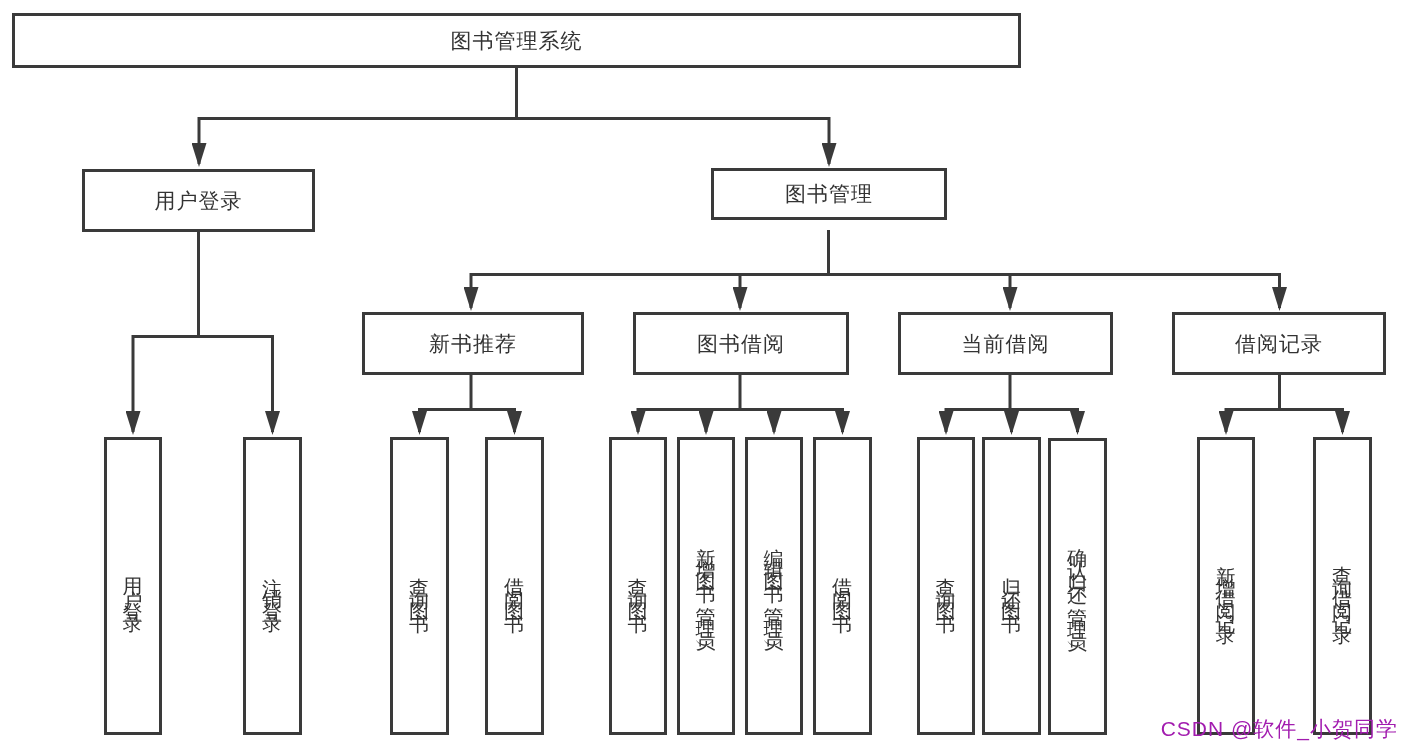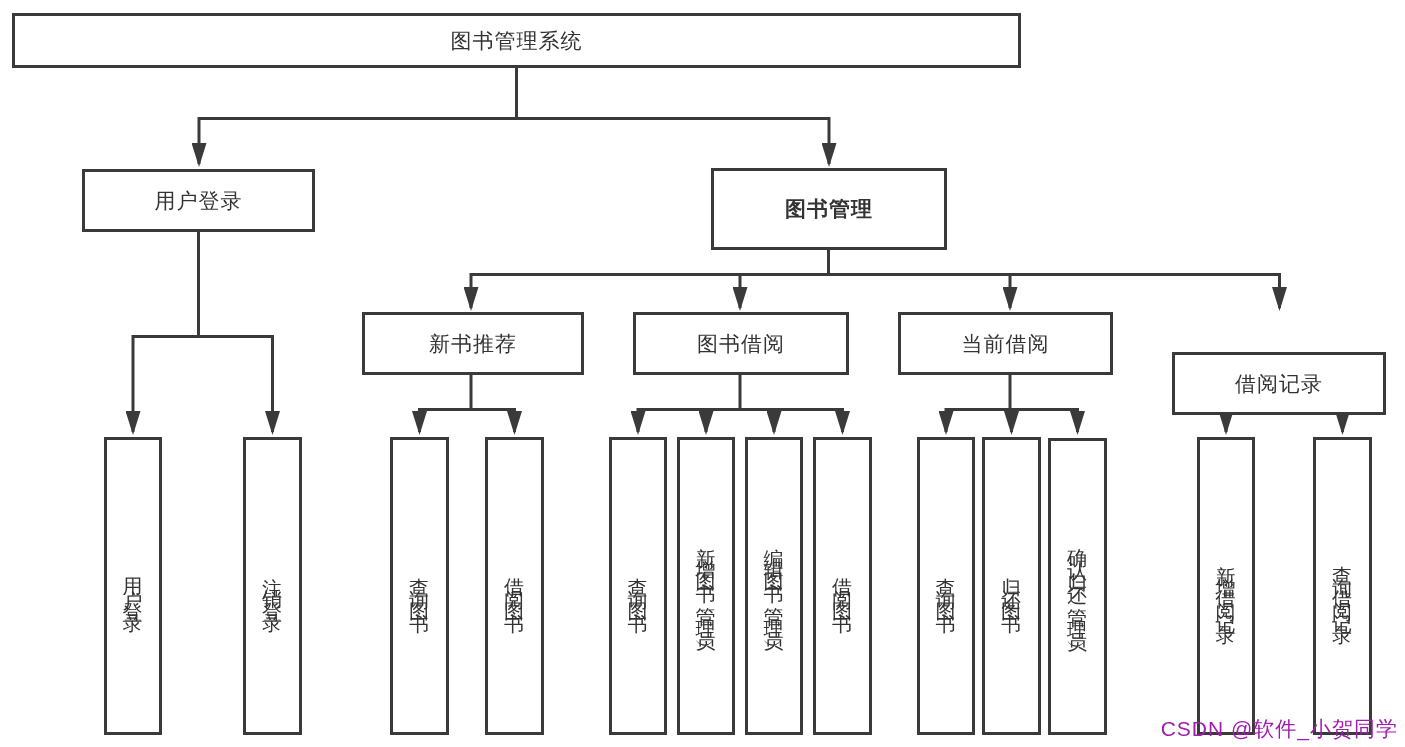--- a/index.html
+++ b/index.html
@@ -96,26 +96,26 @@
 
       <path d="M1279.5 373 V409.5 M1226 409.5 H1342.5"></path>
       <line x1="1226" y1="408" x2="1226" y2="432" marker-end="url(#arr)"></line>
       <line x1="1342.5" y1="408" x2="1342.5" y2="432" marker-end="url(#arr)"></line>
     </g>
   </svg>
 
   <div class="node" style="left:12px; top:13px; width:1009px; height:55px;">图书管理系统</div>
 
   <div class="node" style="left:82px; top:169px; width:233px; height:63px;">用户登录</div>
-  <div class="node" style="left:711px; top:168px; width:236px; height:82px;font-weight:bold;">图书管理</div>
+  <div class="node" style="left:711px; top:168px; width:236px; height:52px;">图书管理</div>
 
   <div class="node" style="left:633px; top:312px; width:216px; height:63px;">图书借阅</div>
   <div class="node" style="left:362px; top:312px; width:222px; height:63px;">新书推荐</div>
   <div class="node" style="left:898px; top:312px; width:215px; height:63px;">当前借阅</div>
-  <div class="node" style="left:1172px; top:312px; width:214px; height:63px;margin-top:40px;">借阅记录</div>
+  <div class="node" style="left:1172px; top:312px; width:214px; height:63px;">借阅记录</div>
 
   <div class="node vert" style="left:104px; top:437px; width:58px; height:298px;">用户登录</div>
   <div class="node vert" style="left:243px; top:437px; width:59px; height:298px;">注销登录</div>
 
   <div class="node vert" style="left:390px; top:437px; width:59px; height:298px;">查询图书</div>
   <div class="node vert" style="left:485px; top:437px; width:59px; height:298px;">借阅图书</div>
 
   <div class="node vert" style="left:609px; top:437px; width:58px; height:298px;">查询图书</div>
   <div class="node vert" style="left:677px; top:437px; width:58px; height:298px;">新增图书（管理员）</div>
   <div class="node vert" style="left:745px; top:437px; width:58px; height:298px;">编辑图书（管理员）</div>

